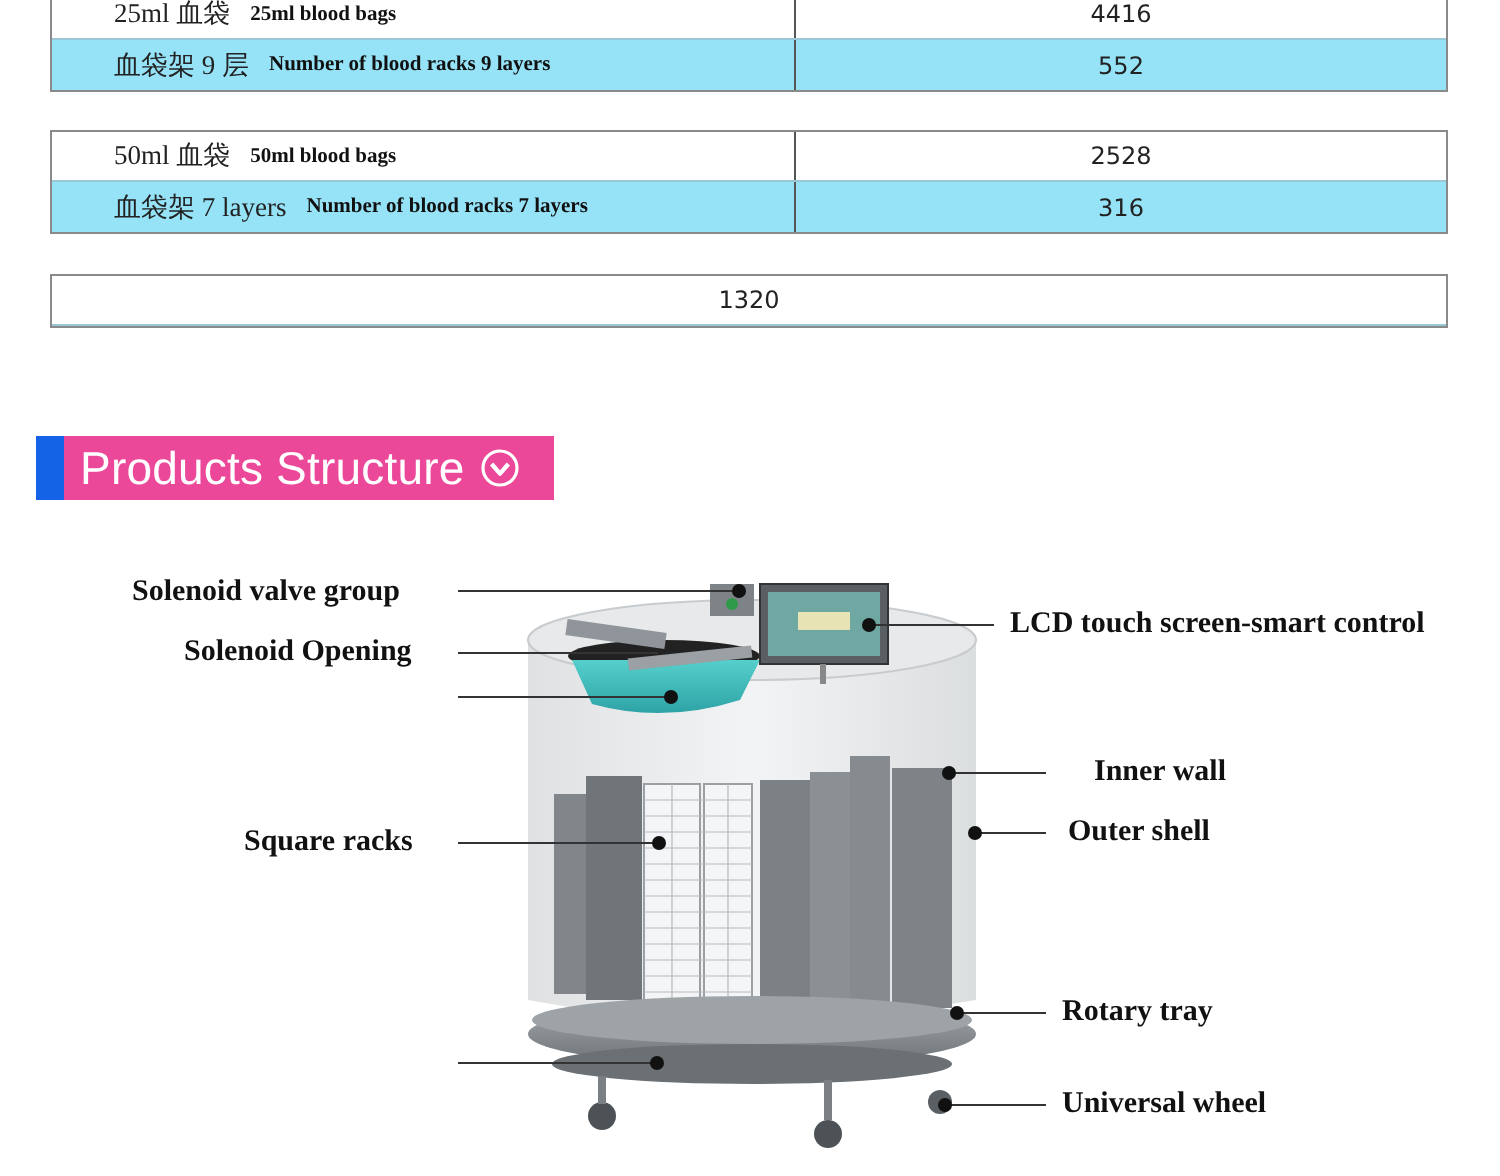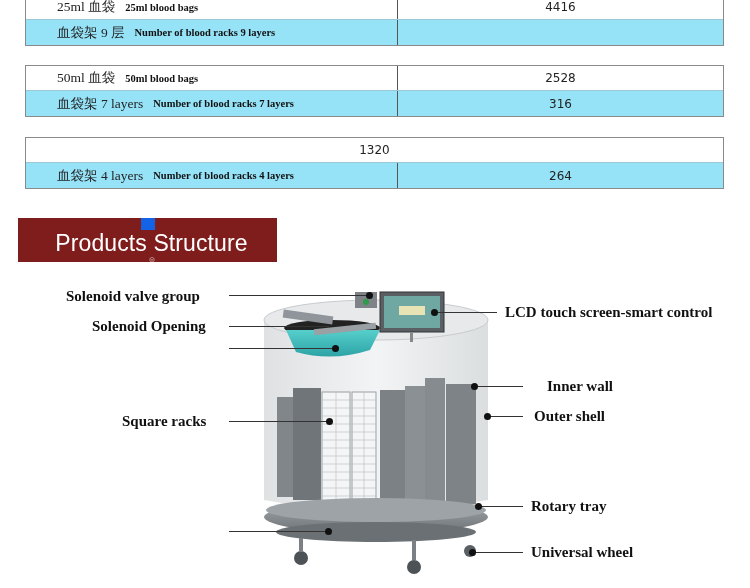--- a/index.html
+++ b/index.html
@@ -16,22 +16,22 @@
     .cell-label { width: 372px; border-right: 1px solid #555; padding-left: 31px; display: flex; align-items: center; white-space: nowrap; }
     .cell-value { flex: 1; display: flex; align-items: center; justify-content: center; font-family: "DejaVu Sans", sans-serif; font-size: 12px; color: #222; }
     .cn { font-size: 13.5px; color: #222; margin-right: 10px; }
     .en { font-size: 10.5px; font-weight: bold; color: #111; }
 
     #t1 { top: -6px; }
     #t2 { top: 65px; }
     #t3 { top: 137px; }
 
     .banner {
-      position: absolute; left: 18px; top: 218px; width: 259px; height: 44px;
-      background: #7f1d1d; display: flex; align-items: center; flex-direction: column;
+      position: absolute; left: 18px; top: 218px; width: 259px; height: 32px;
+      background: #ec4899; display: flex; align-items: center;
     }
     .banner-stripe { width: 14px; height: 100%; background: #1463e6; }
     .banner-title { color: #ffffff; font-family: "Liberation Sans", sans-serif; font-size: 23px; padding-left: 8px; letter-spacing: 0.1px; }
     .banner-icon { margin-left: 8px; width: 20px; height: 20px; }
 
     .diagram { position: absolute; left: 0; top: 262px; width: 750px; height: 326px; }
     .label {
       position: absolute; font-family: "Liberation Serif", serif; font-weight: bold;
       font-size: 15px; color: #111; white-space: nowrap;
     }
@@ -48,20 +48,21 @@
       <span class="cn">25ml 血袋</span>
       <span class="en">25ml blood bags</span>
     </div>
     <div class="cell-value">4416</div>
   </div>
   <div class="spec-row blue">
     <div class="cell-label">
       <span class="cn">血袋架 9 层</span>
       <span class="en">Number of blood racks 9 layers</span>
     </div>
+    <div class="cell-value">552</div>
   </div>
 </div>
 
 <div class="spec-table" id="t2">
   <div class="spec-row white">
     <div class="cell-label">
       <span class="cn">50ml 血袋</span>
       <span class="en">50ml blood bags</span>
     </div>
     <div class="cell-value">2528</div>
@@ -71,27 +72,20 @@
       <span class="cn">血袋架 7 layers</span>
       <span class="en">Number of blood racks 7 layers</span>
     </div>
     <div class="cell-value">316</div>
   </div>
 </div>
 
 <div class="spec-table" id="t3">
   <div class="spec-row white">
     <div class="cell-value">1320</div>
-  </div>
-  <div class="spec-row blue">
-    <div class="cell-label">
-      <span class="cn">血袋架 4 layers</span>
-      <span class="en">Number of blood racks 4 layers</span>
-    </div>
-    <div class="cell-value">264</div>
   </div>
 </div>
 
 <div class="banner">
   <div class="banner-stripe"></div>
   <span class="banner-title">Products Structure</span>
   <svg class="banner-icon" viewBox="0 0 20 20">
     <circle cx="10" cy="10" r="8.5" fill="none" stroke="#fff" stroke-width="1.6"></circle>
     <path d="M5.8 8 L10 12.8 L14.2 8" fill="none" stroke="#fff" stroke-width="2.2" stroke-linejoin="round"></path>
   </svg>

